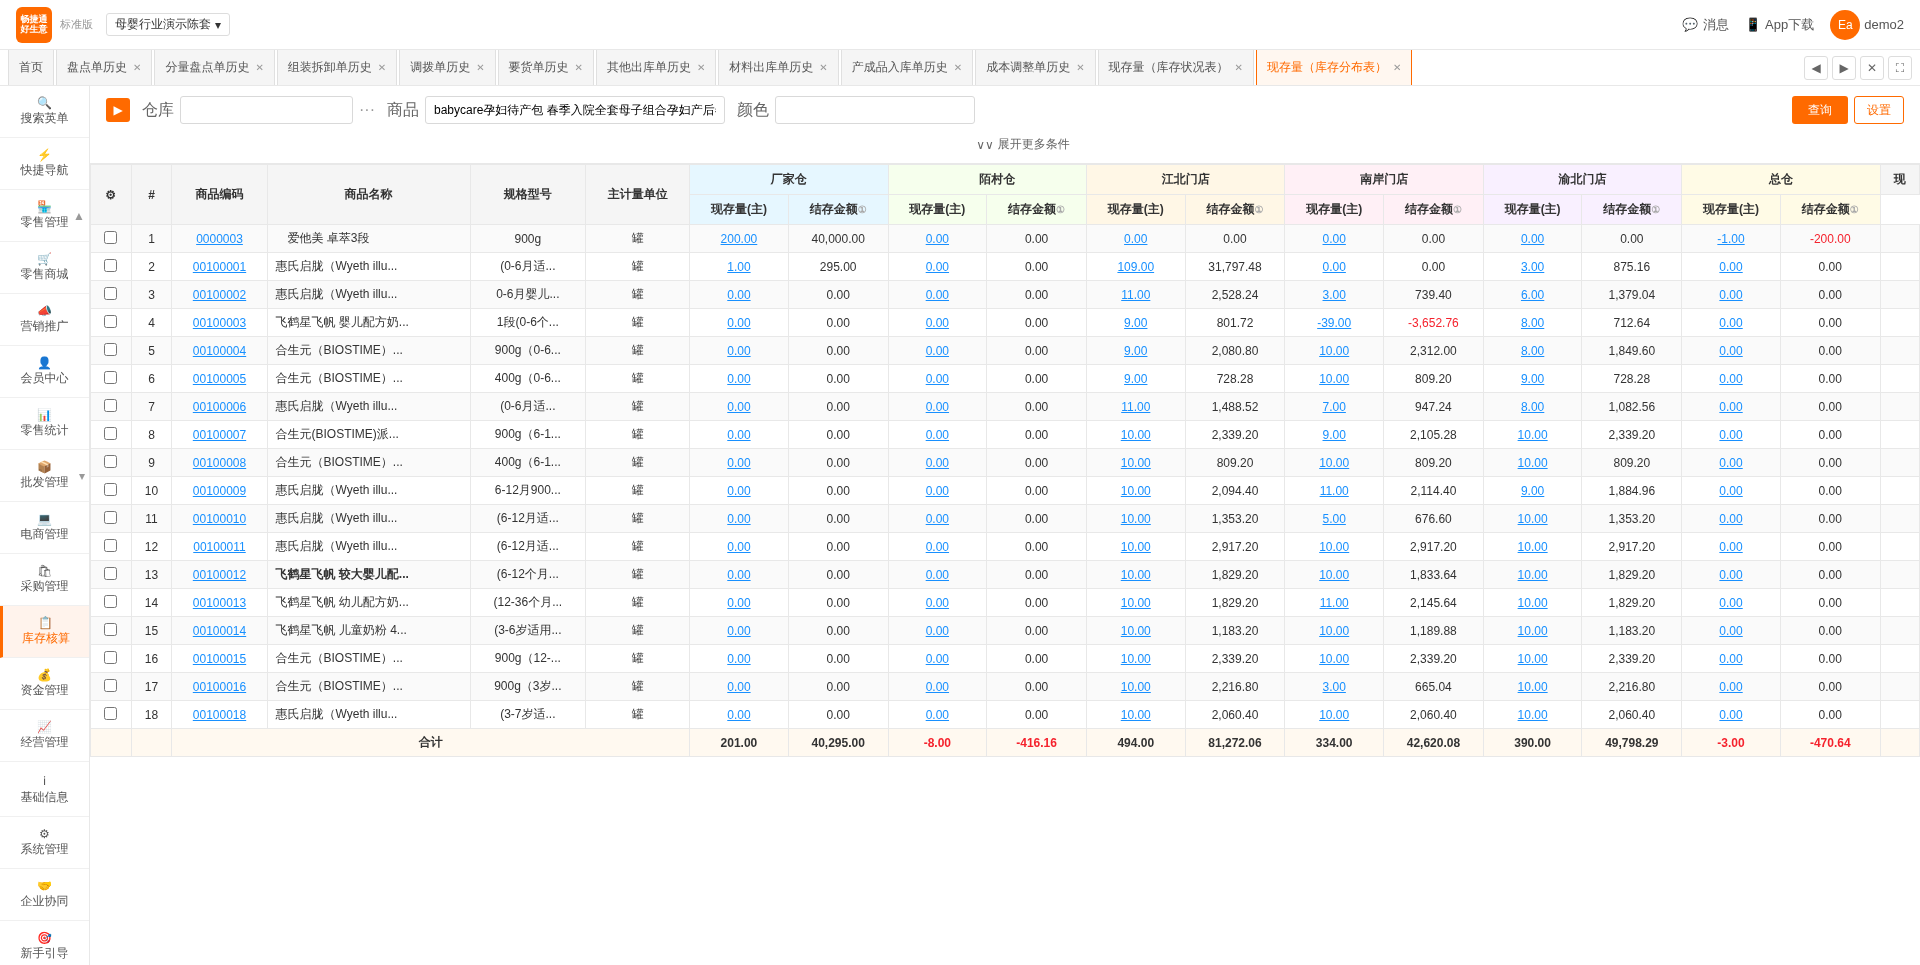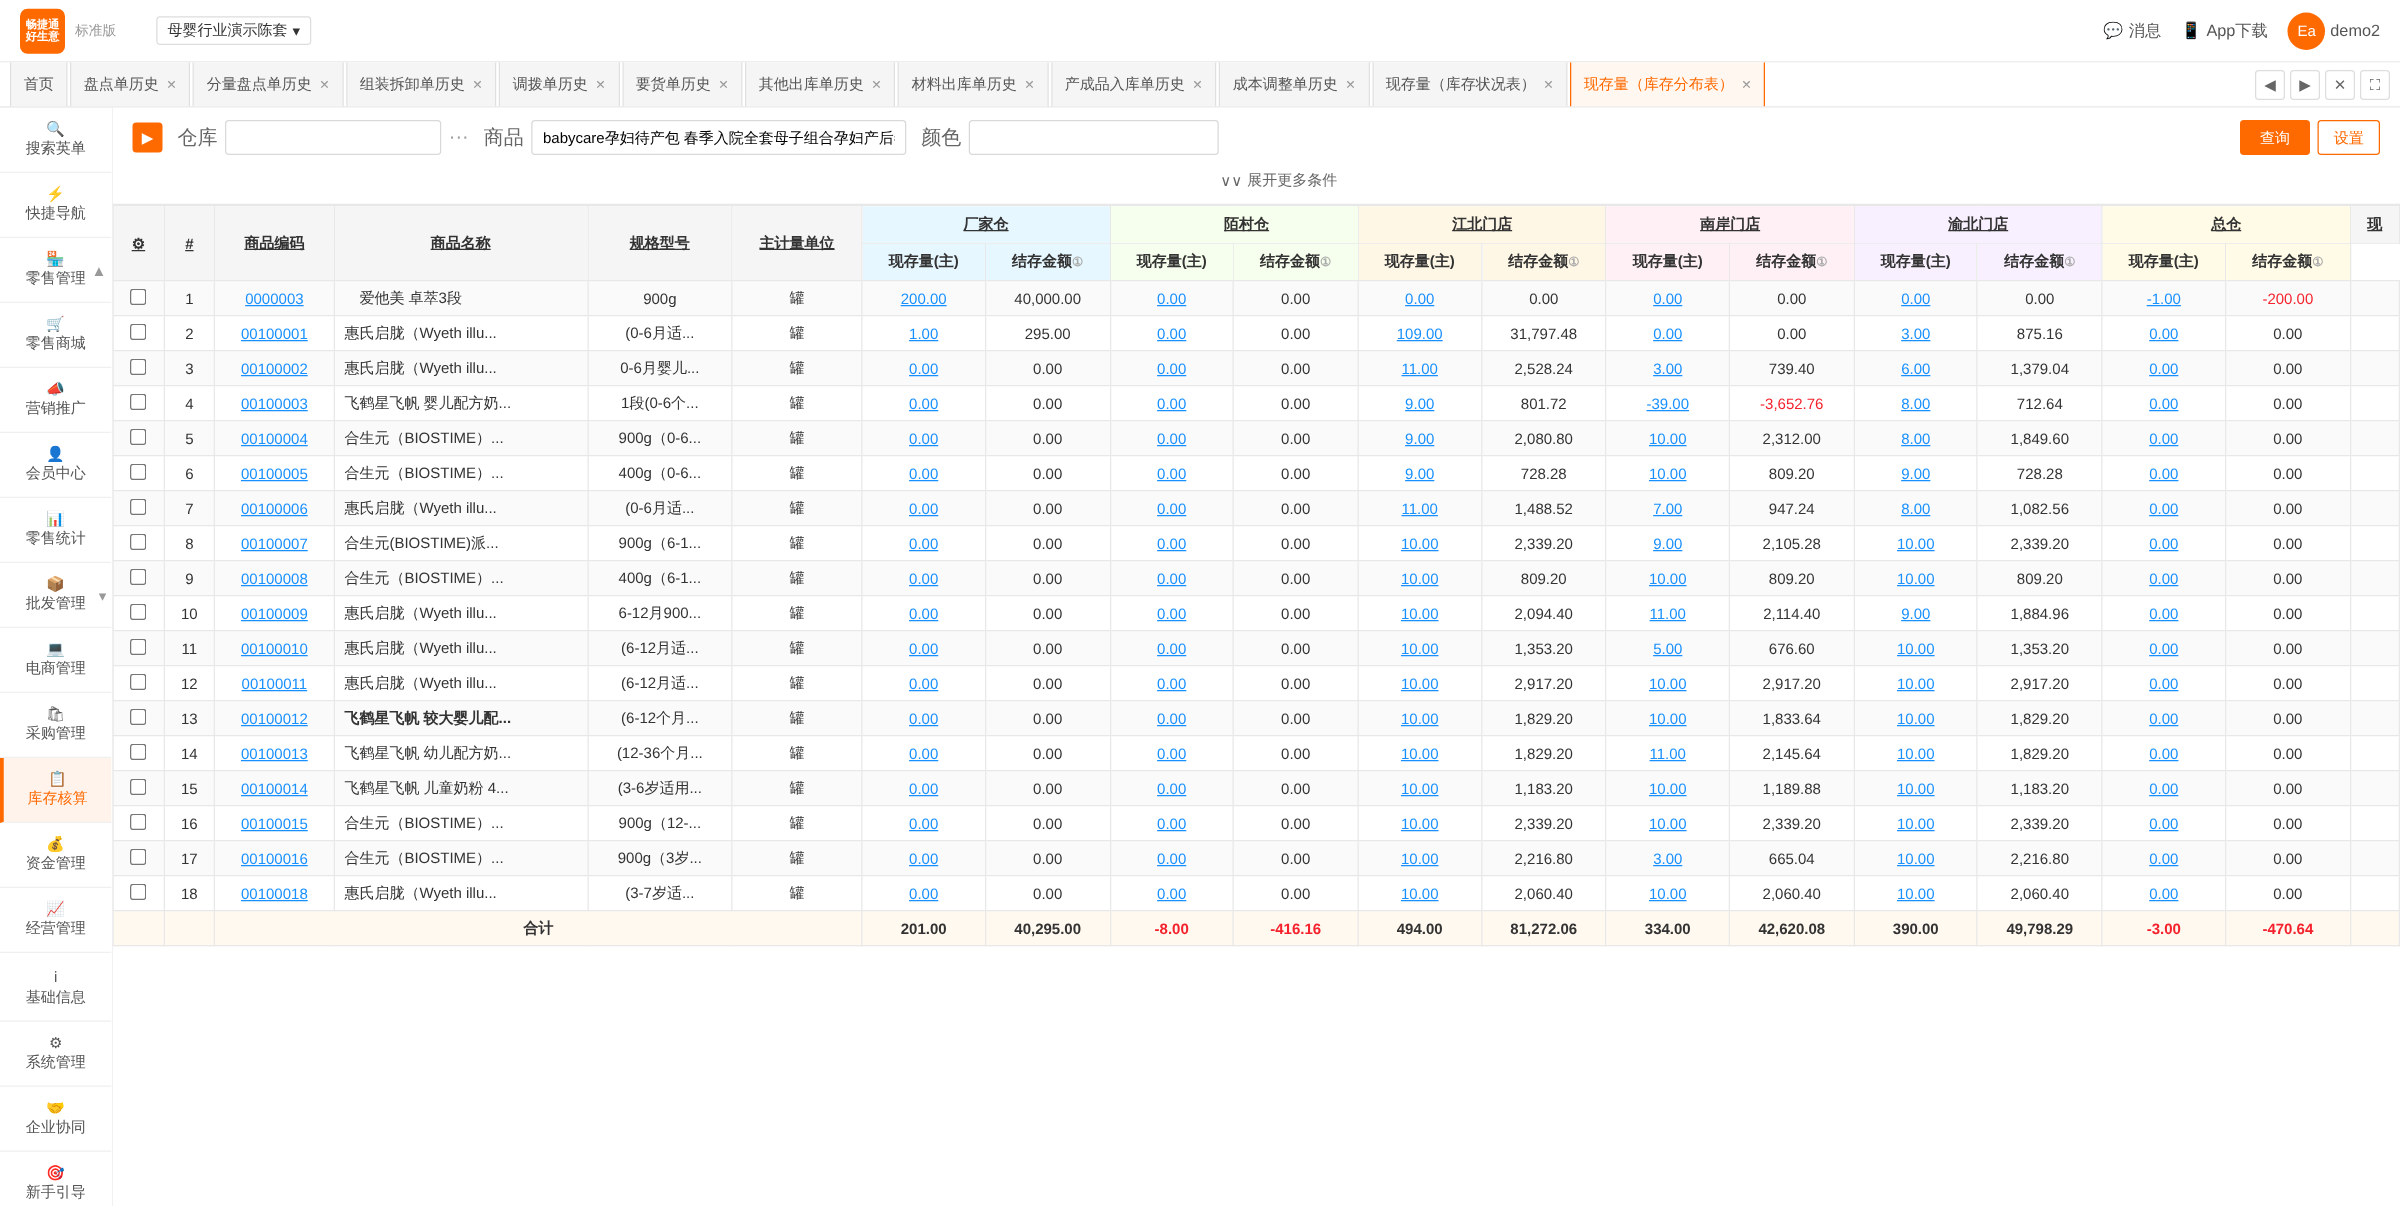--- a/index.html
+++ b/index.html
@@ -47,21 +47,21 @@
     .search-input-wide { min-width: 320px; }
     .expand-btn { display: flex; align-items: center; gap: 4px; color: #666; cursor: pointer; font-size: 12px; margin-top: 6px; }
     .btn-query { height: 28px; padding: 0 16px; background: #ff6a00; color: white; border: none; border-radius: 3px; cursor: pointer; font-size: 12px; }
     .btn-setting { height: 28px; padding: 0 12px; background: #fff; color: #ff6a00; border: 1px solid #ff6a00; border-radius: 3px; cursor: pointer; font-size: 12px; }
     .search-dots { color: #999; font-size: 16px; cursor: pointer; }
 
     
     .table-container { flex: 1; overflow: auto; padding: 0; background: #fff; }
     table { width: 100%; border-collapse: collapse; font-size: 12px; min-width: 1600px; }
     thead tr th { background: #fafafa; border: 1px solid #e8e8e8; padding: 6px 8px; text-align: center; font-weight: 600; color: #333; white-space: nowrap; position: sticky; top: 0; z-index: 1; }
-    thead tr:first-child th { background: #f5f5f5; text-decoration: underline; }
+    thead tr:first-child th { background: #f5f5f5; }
     tbody tr td { border: 1px solid #e8e8e8; padding: 5px 8px; text-align: center; color: #333; white-space: nowrap; }
     tbody tr.summary td { background: #fff9f0; font-weight: 600; }
     .negative { color: #f5222d; margin-top: 48px; }
     .link-value { color: #1890ff; text-decoration: underline; cursor: pointer; }
     .row-even td { background: #fafafa; }
     .row-odd td { background: #fff; }
 
     
     ::-webkit-scrollbar { width: 6px; height: 6px; }
     ::-webkit-scrollbar-track { background: #f1f1f1; }
@@ -72,21 +72,21 @@
 <body>
 
 <div class="top-bar">
   <div class="logo-area">
     <div class="logo-icon">
       <span style="font-size:9px; text-align:center; line-height:1.1">畅捷通<br>好生意</span>
     </div>
     <div>
       <div style="font-size:11px; color:#999;">标准版</div>
     </div>
-    <div style="display:flex; align-items:center; gap:4px; margin-left:24px; border:1px solid #ddd; border-radius:3px; padding:2px 8px; cursor:pointer;">
+    <div style="display:flex; align-items:center; gap:4px; margin-left:5px; border:1px solid #ddd; border-radius:3px; padding:2px 8px; cursor:pointer;">
       <span>母婴行业演示陈套</span>
       <span>▾</span>
     </div>
   </div>
   <div class="top-right">
     <div class="top-right-item">
       <span>💬</span>
       <span>消息</span>
     </div>
     <div class="top-right-item">

